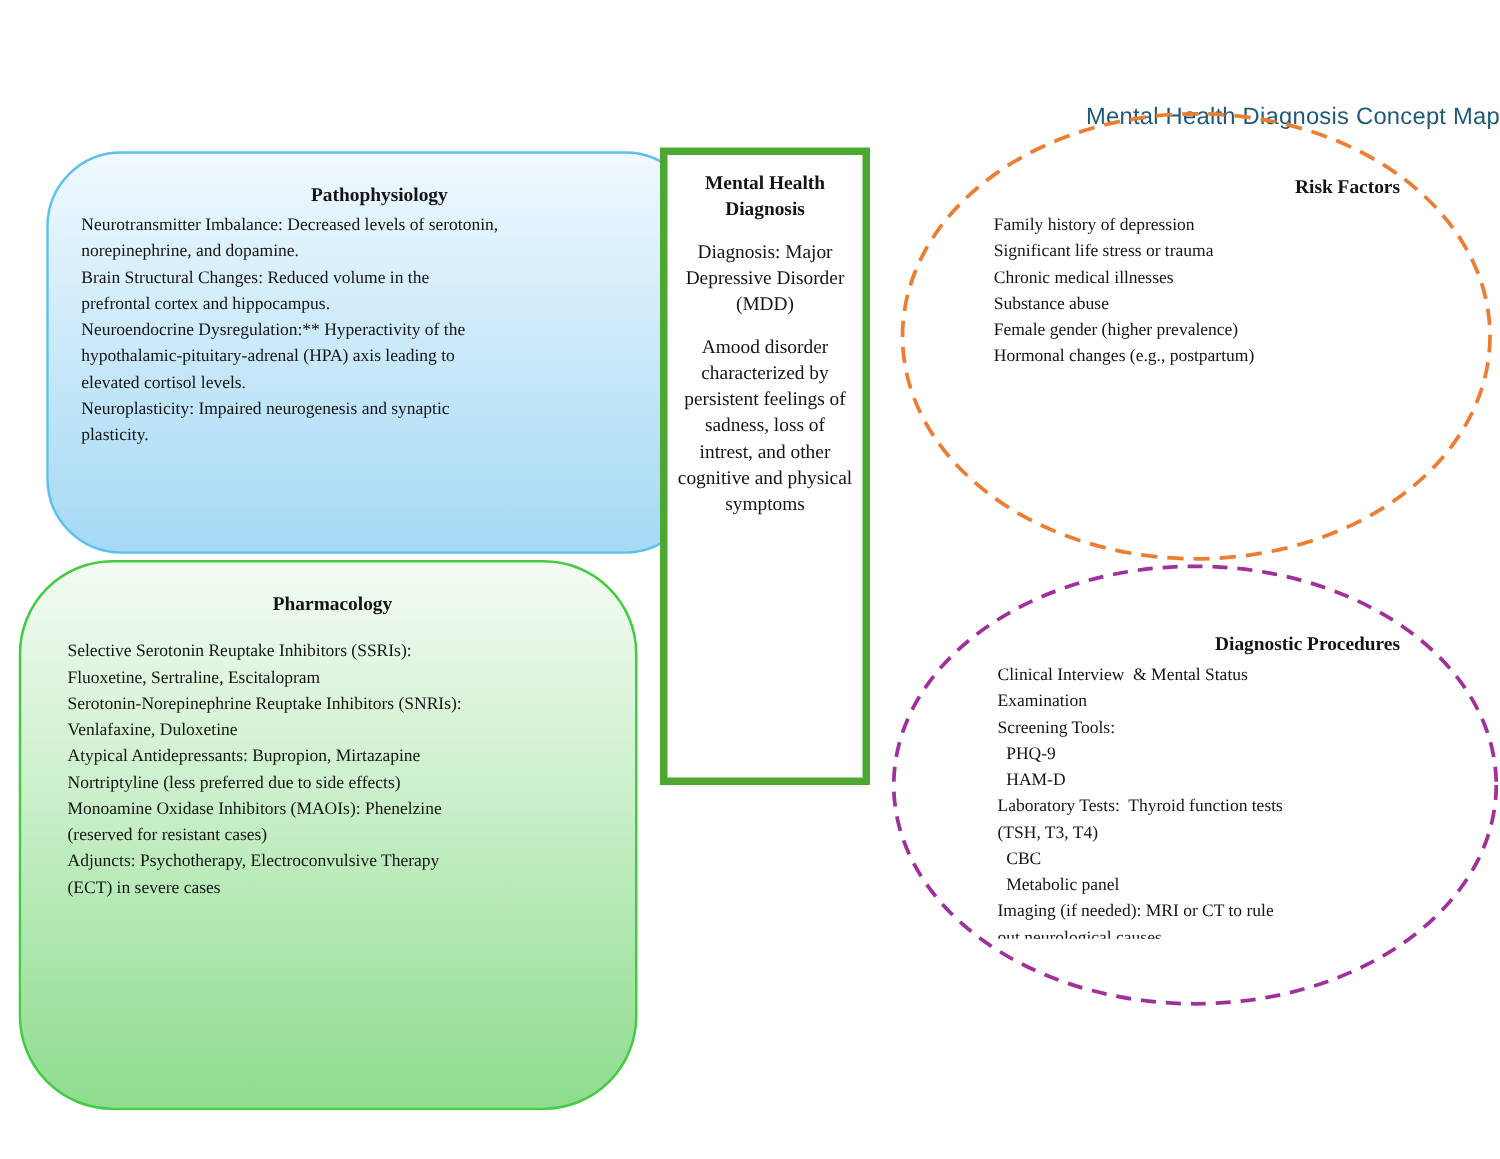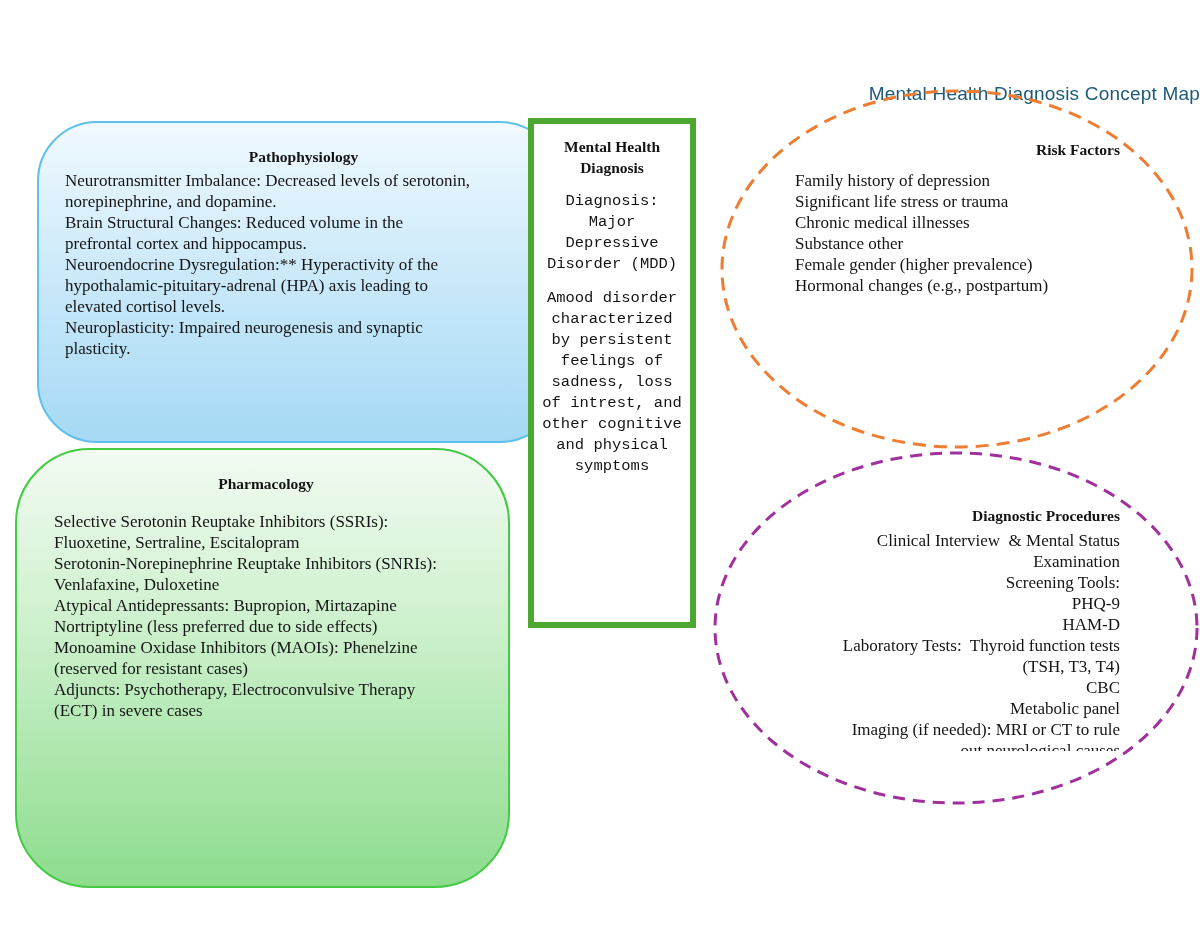--- a/index.html
+++ b/index.html
@@ -51,44 +51,43 @@
   }
   .node-title {
     font-weight: bold;
     font-size: 15.5px;
     line-height: 21px;
     text-align: center;
   }
   .node-body { margin-top: 3px; }
   .green-box .node-body { margin-top: 17px; }
   .line {
-    font-size: 17px;
+    font-size: 14px;
     line-height: 21px;
     white-space: pre-wrap;
   }
   .center-box .para {
     font-size: 15.5px;
     line-height: 21px;
     margin-top: 13px;
-    font-family: Liberation Mono, monospace;
   }
   .center-box .node-title { margin-top: 4px; }
 
   .ellipse-svg { position: absolute; }
   .ellipse-text { position: absolute; }
   .ellipse-title {
     font-weight: bold;
     font-size: 15.5px;
     line-height: 21px;
     text-align: right;
   }
   .risk-text { left: 795px; top: 139px; width: 325px; }
   .risk-text .items { margin-top: 10px; font-family: Liberation Serif, serif; }
   .diag-text { left: 798px; top: 505px; width: 322px; height: 246px; overflow: hidden; }
-  .diag-text .items { margin-top: 4px; text-align: right; }
+  .diag-text .items { margin-top: 4px; }
 </style>
 </head>
 <body>
 
 <div class="canvas">
 
   <div class="page-title">Mental Health Diagnosis Concept Map</div>
 
   <div class="node blue-box">
     <div class="node-title">Pathophysiology</div>
@@ -129,21 +128,21 @@
 
   <svg class="ellipse-svg" style="left:719px; top:88px;" width="476" height="362">
     <ellipse cx="238" cy="181" rx="235" ry="178" fill="none" stroke="#ed7d31" stroke-width="3" stroke-dasharray="13 8"></ellipse>
   </svg>
   <div class="ellipse-text risk-text">
     <div class="ellipse-title">Risk Factors</div>
     <div class="items">
       <div class="line">Family history of depression</div>
       <div class="line">Significant life stress or trauma</div>
       <div class="line">Chronic medical illnesses</div>
-      <div class="line">Substance other</div>
+      <div class="line">Substance abuse</div>
       <div class="line">Female gender (higher prevalence)</div>
       <div class="line">Hormonal changes (e.g., postpartum)</div>
     </div>
   </div>
 
   <svg class="ellipse-svg" style="left:712px; top:450px;" width="488" height="356">
     <ellipse cx="244" cy="178" rx="241" ry="175" fill="none" stroke="#a0309b" stroke-width="3" stroke-dasharray="12 8"></ellipse>
   </svg>
   <div class="ellipse-text diag-text">
     <div class="ellipse-title">Diagnostic Procedures</div>

